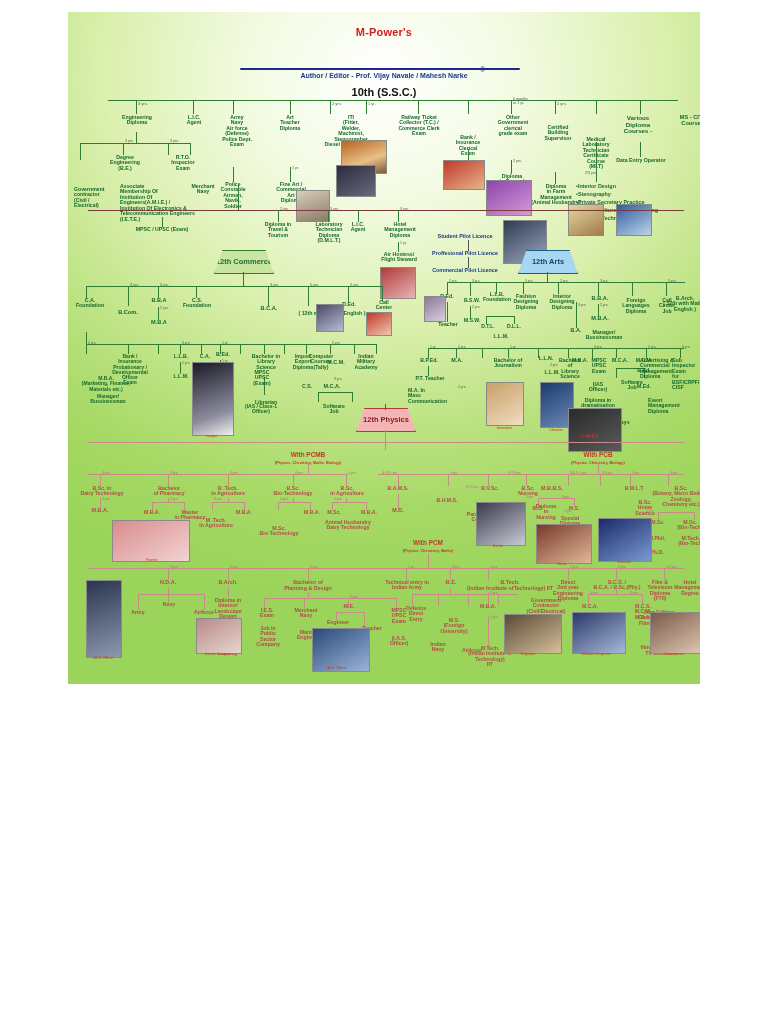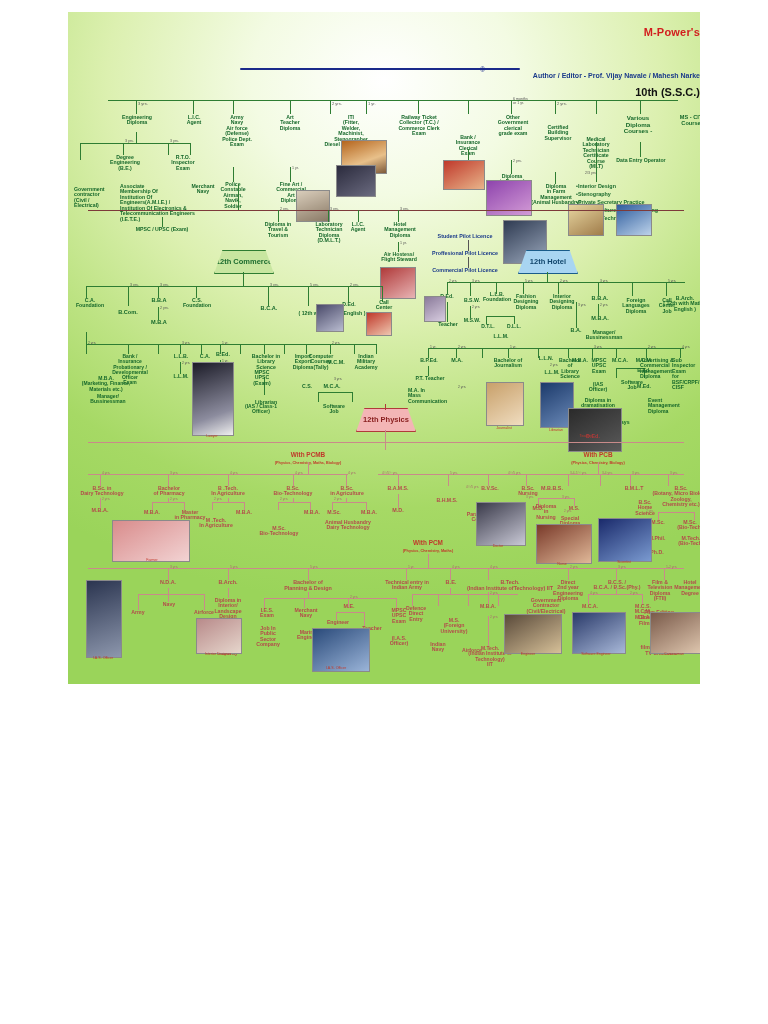--- a/index.html
+++ b/index.html
@@ -11,21 +11,21 @@
     overflow:hidden;}
   .lbl{position:absolute;color:#1b6b2e;font-weight:bold;line-height:1.05;text-align:center;white-space:pre-line;}
   .g{color:#16682b;}
   .r{color:#b34b4b;}
   .rr{color:#c0504d;}
   .blk{color:#111;}
   .yr{position:absolute;color:#555;font-weight:normal;line-height:1;white-space:nowrap;}
   .yrr{position:absolute;color:#a86b6b;font-weight:normal;line-height:1;white-space:nowrap;}
   .ln{position:absolute;background:#2e7d32;}
   .lnr{position:absolute;background:#c98a8a;}
-  .hdr{position:absolute;text-align:right;width:100%;}
+  .hdr{position:absolute;text-align:center;width:100%;}
   #mp{top:14px;color:#d21e1e;font-size:11px;font-weight:bold;letter-spacing:.2px;}
   #cpf{top:28px;color:#1a2a8a;font-size:25px;font-weight:bold;letter-spacing:.6px;font-family:"DejaVu Sans",sans-serif;}
   #auth{top:60px;color:#1a3a8a;font-size:7px;font-weight:bold;}
   #t10{top:74px;color:#111;font-size:11px;font-weight:bold;}
   #t12{position:absolute;left:0;top:184px;width:100%;text-align:center;color:#c0504d;font-size:12px;font-weight:bold;}
   .trap{position:absolute;}
   .trapshape{width:100%;height:100%;clip-path:polygon(14% 0,86% 0,100% 100%,0 100%);
     display:flex;align-items:center;justify-content:center;font-size:7.5px;font-weight:bold;
     line-height:1.1;text-align:center;}
   .pic{position:absolute;border:1px solid #8a8a8a;background:#cfd6dd;overflow:hidden;}
@@ -228,21 +228,21 @@
     <div class="ln" style="left:400px;top:228px;width:1px;height:11px;background:#555;"></div>
     <div class="ln" style="left:400px;top:245px;width:1px;height:11px;background:#555;"></div>
     <div class="pic" style="left:435px;top:208px;width:42px;height:42px;background:linear-gradient(150deg,#2f3b52,#9aa7bb);"></div>
 
     <div class="trap" style="left:146px;top:238px;width:58px;height:22px;">
       <div class="trapshape" style="background:#c8e6a0;border:1px solid #2e7d32;color:#1b6b2e;">12th
 Commerce</div>
     </div>
     <div class="trap" style="left:450px;top:238px;width:58px;height:22px;">
       <div class="trapshape" style="background:#a8d5f2;border:1px solid #1a5c8a;color:#10456b;">12th
-Hotel</div>
+Arts</div>
     </div>
     <div class="trap" style="left:288px;top:396px;width:58px;height:22px;">
       <div class="trapshape" style="background:#f3b5b5;border:1px solid #b03a3a;color:#8a2020;">12th
 Physics</div>
     </div>
 
     <div class="ln" style="left:175px;top:260px;width:1px;height:14px;"></div>
     <div class="ln" style="left:18px;top:274px;width:296px;height:1px;"></div>
     <div class="ln" style="left:18px;top:274px;width:1px;height:12px;"></div>
     <div class="ln" style="left:60px;top:274px;width:1px;height:20px;"></div>

